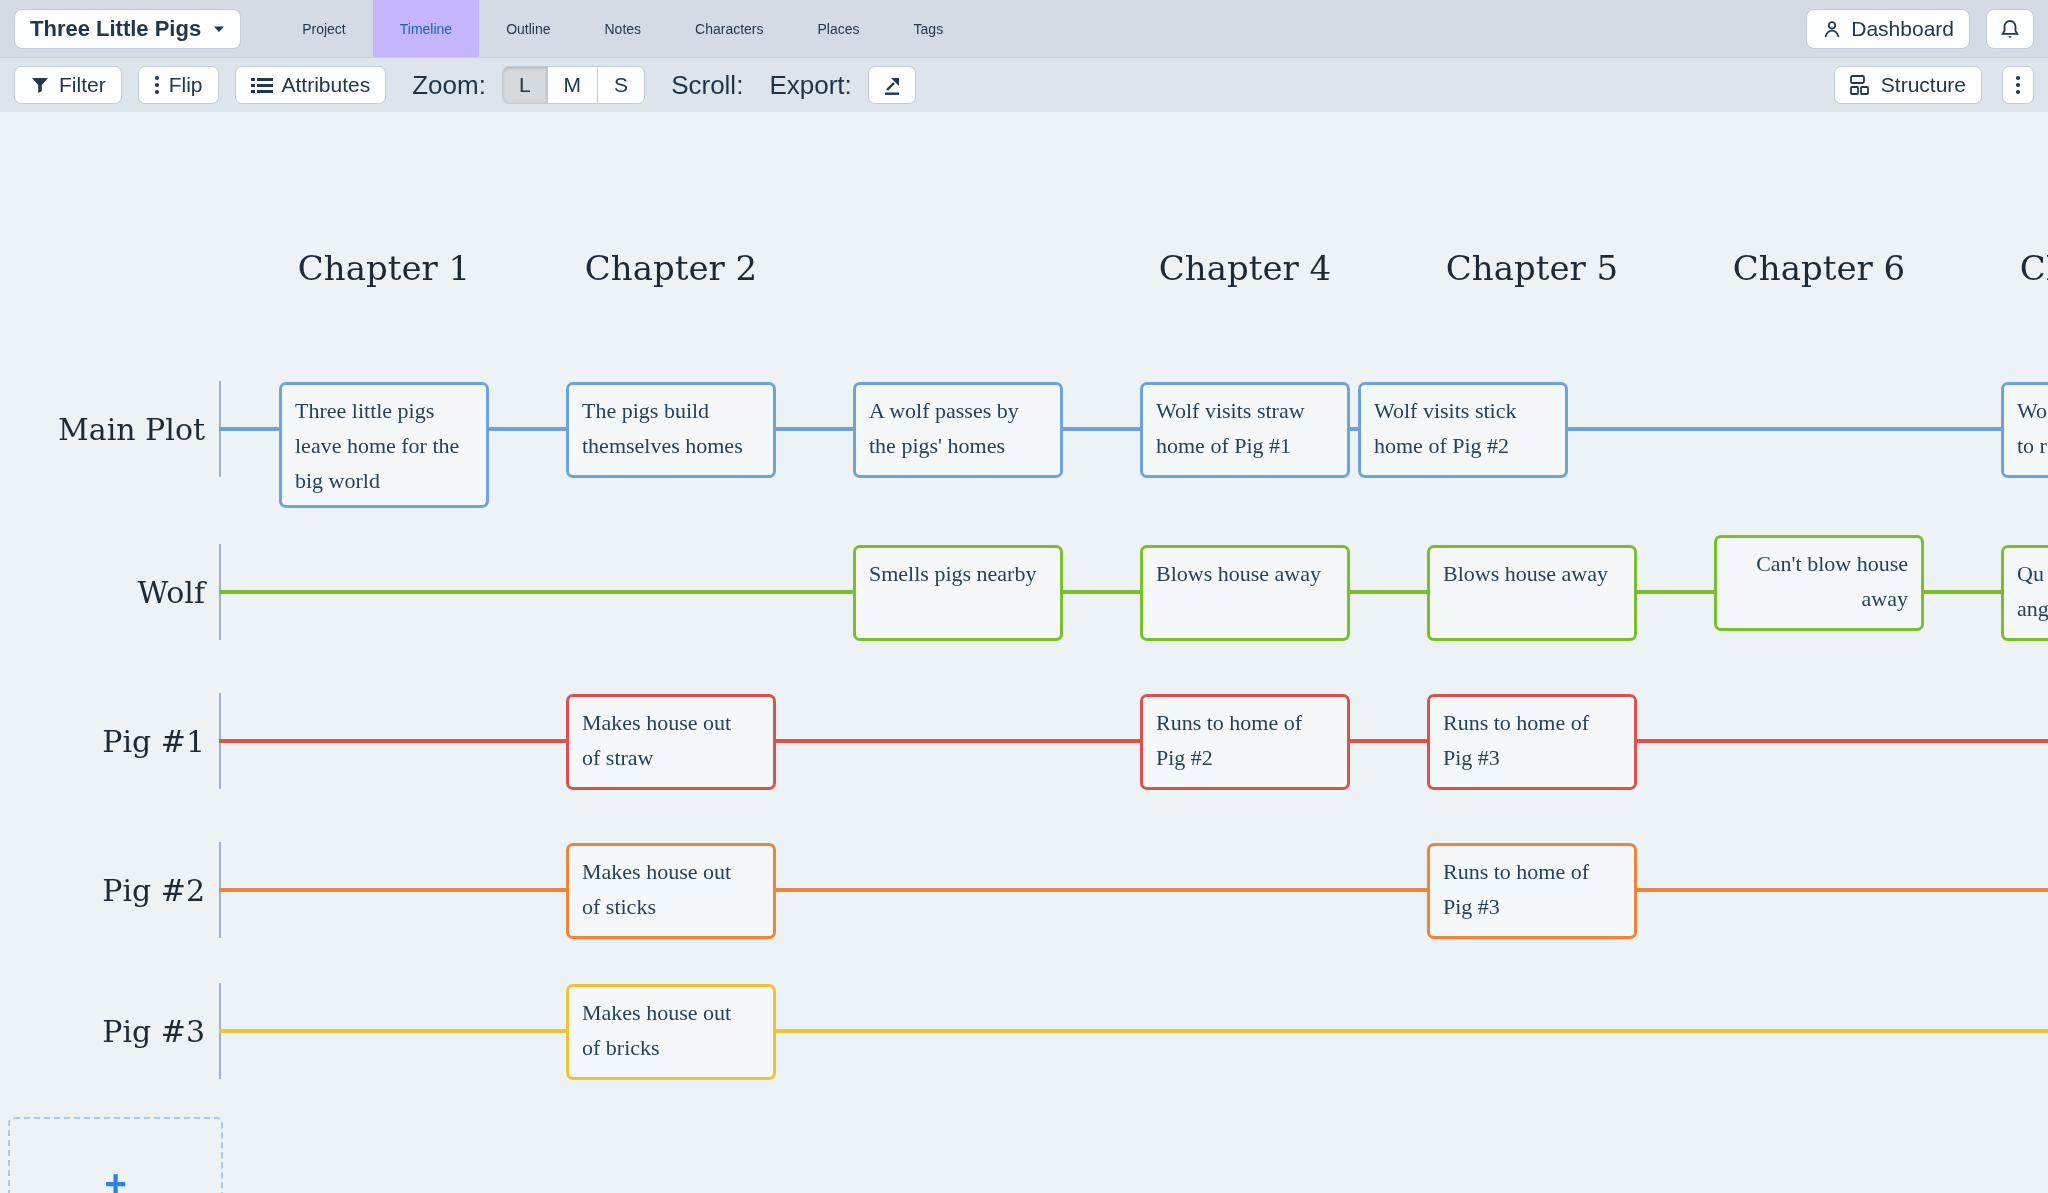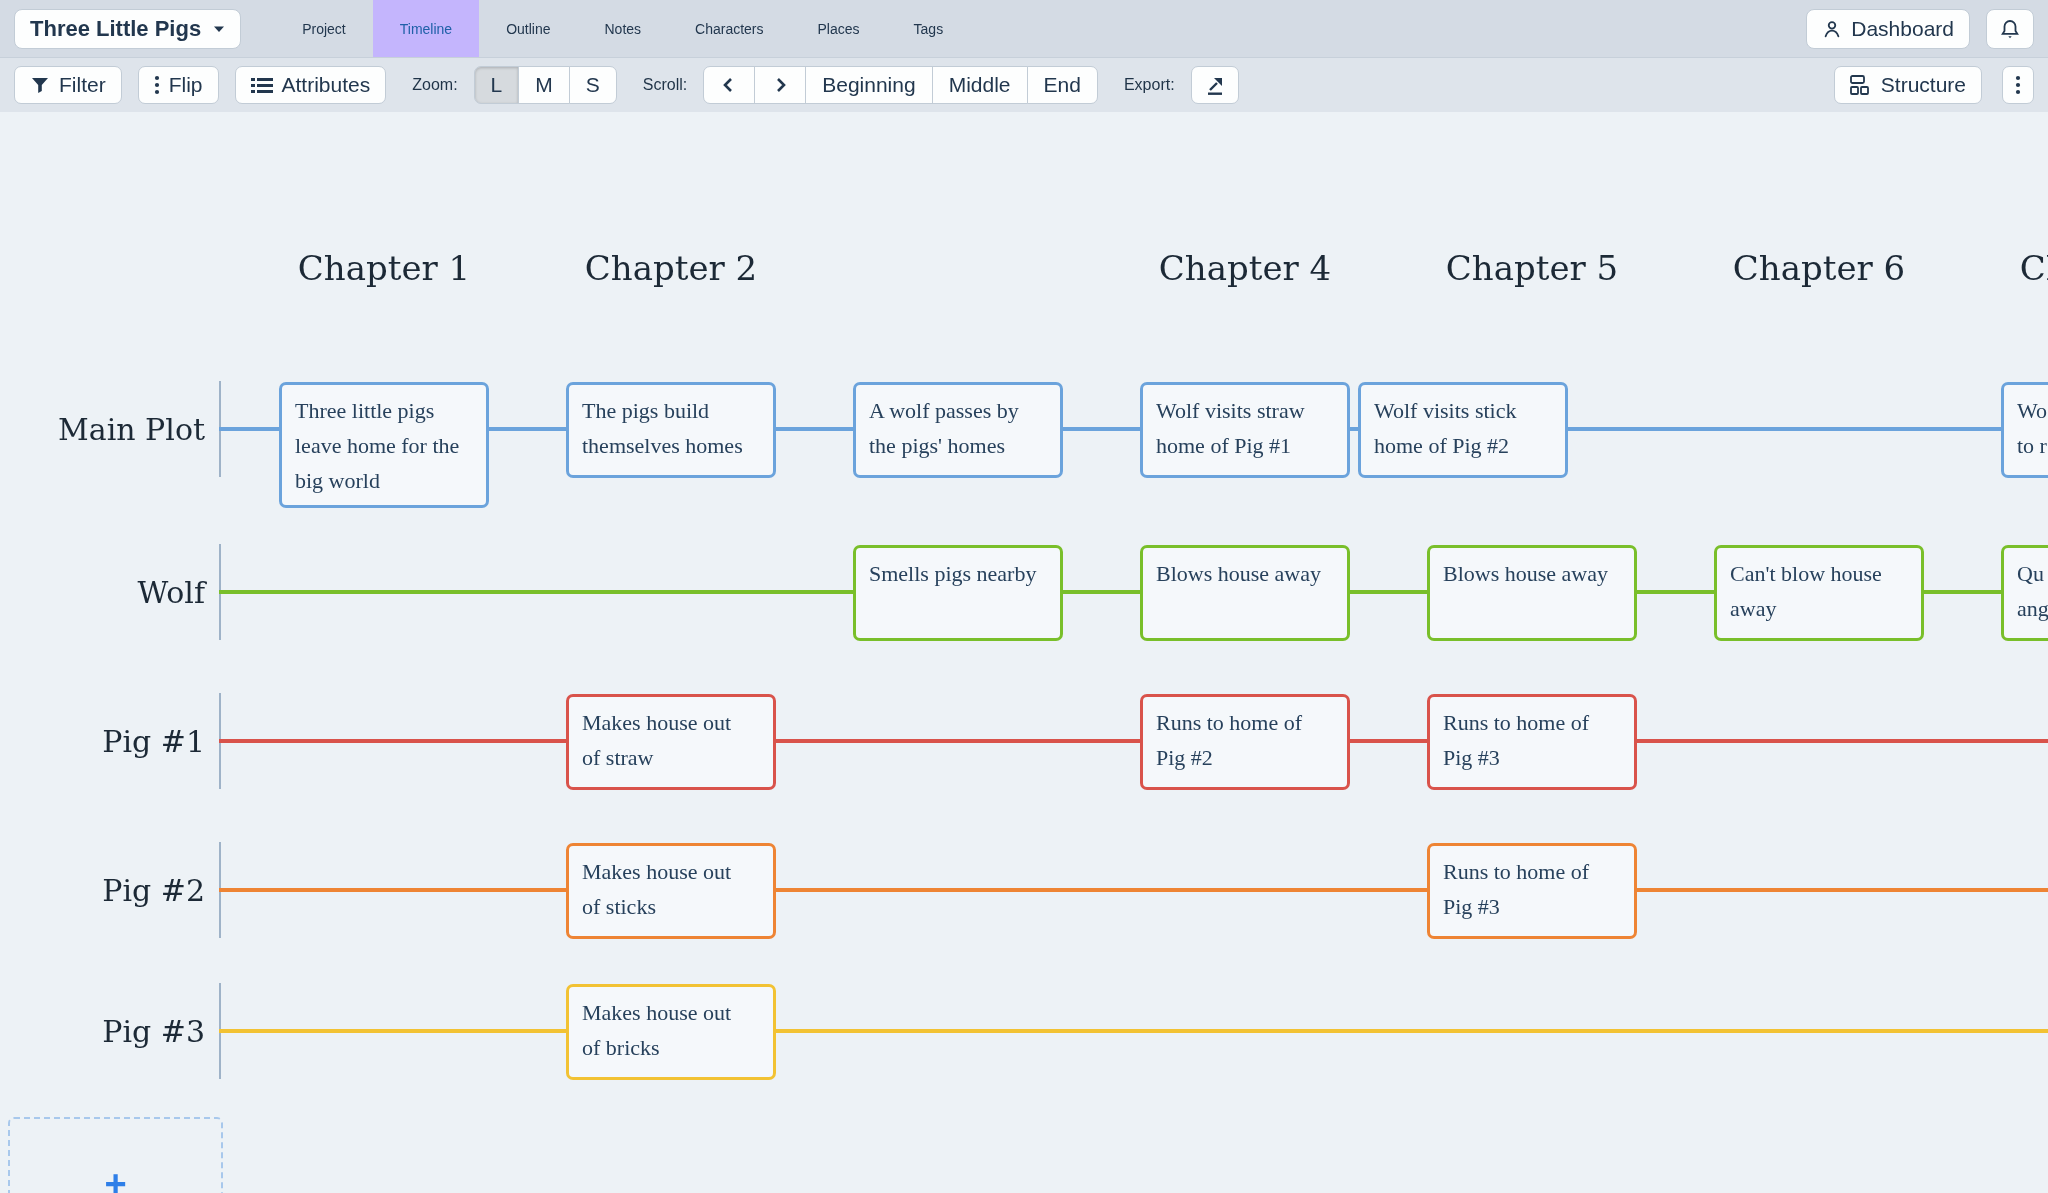--- a/index.html
+++ b/index.html
@@ -14,21 +14,21 @@
   .topbar .btn{height:40px;border-radius:8px}
   .project-btn{font-weight:bold;font-size:22px;gap:12px}
   .tabs{display:flex;height:57px;margin-left:34px}
   .tab{display:flex;align-items:center;padding:16px 27px;font-size:14px;cursor:pointer}
   .tab.active{background:#c4b5fd;color:#2060a8}
   .spacer{flex:1}
   .icon-btn{padding:0 12px}
   
   .toolbar{height:55px;background:#dee4eb;border-top:1px solid #c7d0da;display:flex;align-items:center;
            padding:0 14px;box-sizing:border-box;gap:16px}
-  .lbl{font-size:16px;color:#1f3347;margin-left:10px;white-space:nowrap}
+  .lbl{font-size:26px;color:#1f3347;margin-left:10px;white-space:nowrap}
   .seg{display:inline-flex;height:38px}
   .seg .sbtn{background:#fdfefe;border:1px solid #c2ccd6;margin-left:-1px;font-size:21px;color:#22374e;
              padding:0 16px;display:inline-flex;align-items:center;cursor:pointer;font-family:"Liberation Sans",sans-serif}
   .seg .sbtn:first-child{border-radius:7px 0 0 7px;margin-left:0}
   .seg .sbtn:last-child{border-radius:0 7px 7px 0}
   .seg .sbtn.active{background:#d6dade;box-shadow:inset 0 1px 3px rgba(0,0,0,.2)}
   
   .stage{position:relative;width:2048px;height:934px}
   .chapter{position:absolute;top:130px;height:52px;width:286px;display:flex;align-items:center;justify-content:center;
            font-family:"DejaVu Serif","Liberation Serif",serif;font-size:34px;color:#1c2936;white-space:nowrap}
@@ -122,39 +122,20 @@
   </button>
 
   <span class="lbl">Zoom:</span>
   <div class="seg">
     <span class="sbtn active">L</span>
     <span class="sbtn">M</span>
     <span class="sbtn">S</span>
   </div>
 
   <span class="lbl">Scroll:</span>
-  <div class="seg">
-    <span class="sbtn">
-      <span>
-        <svg width="18" height="18" viewBox="0 0 18 18">
-            <polyline points="11,3 5,9 11,15" fill="none" stroke="#22374e" stroke-width="2.6"></polyline>
-          </svg>
-      </span>
-    </span>
-    <span class="sbtn">
-      <span>
-        <svg width="18" height="18" viewBox="0 0 18 18">
-            <polyline points="7,3 13,9 7,15" fill="none" stroke="#22374e" stroke-width="2.6"></polyline>
-          </svg>
-      </span>
-    </span>
-    <span class="sbtn">Beginning</span>
-    <span class="sbtn">Middle</span>
-    <span class="sbtn">End</span>
-  </div>
 
   <span class="lbl">Export:</span>
   <button class="btn icon-btn">
     <span>
       <svg width="22" height="22" viewBox="0 0 22 22">
         <path d="M6 16L13 9" stroke="#22374e" stroke-width="2.4"></path>
         <polygon points="10,4 18,4 18,12" fill="#22374e"></polygon>
         <rect x="4" y="18.5" width="14" height="2.4" fill="#22374e"></rect>
       </svg>
     </span>
@@ -229,21 +210,21 @@
     <div class="pline" style="top:478px"></div>
     <div class="card" style="top: 433px; left: 853px;">
         <div class="cl">Smells pigs nearby</div>
       </div>
     <div class="card" style="top: 433px; left: 1140px;">
         <div class="cl">Blows house away</div>
       </div>
     <div class="card" style="top: 433px; left: 1427px;">
         <div class="cl">Blows house away</div>
       </div>
-    <div class="card" style="top: 433px; left: 1714px;">
+    <div class="card" style="top: 423px; left: 1714px; text-align: right;">
         <div class="cl">Can't blow house</div>
         <div class="cl">away</div>
       </div>
     <div class="card" style="top: 433px; left: 2001px;">
         <div class="cl">Qu</div>
         <div class="cl">ang</div>
       </div>
   </div>
 
   <div class="row" style="--c: #d9534b;">

